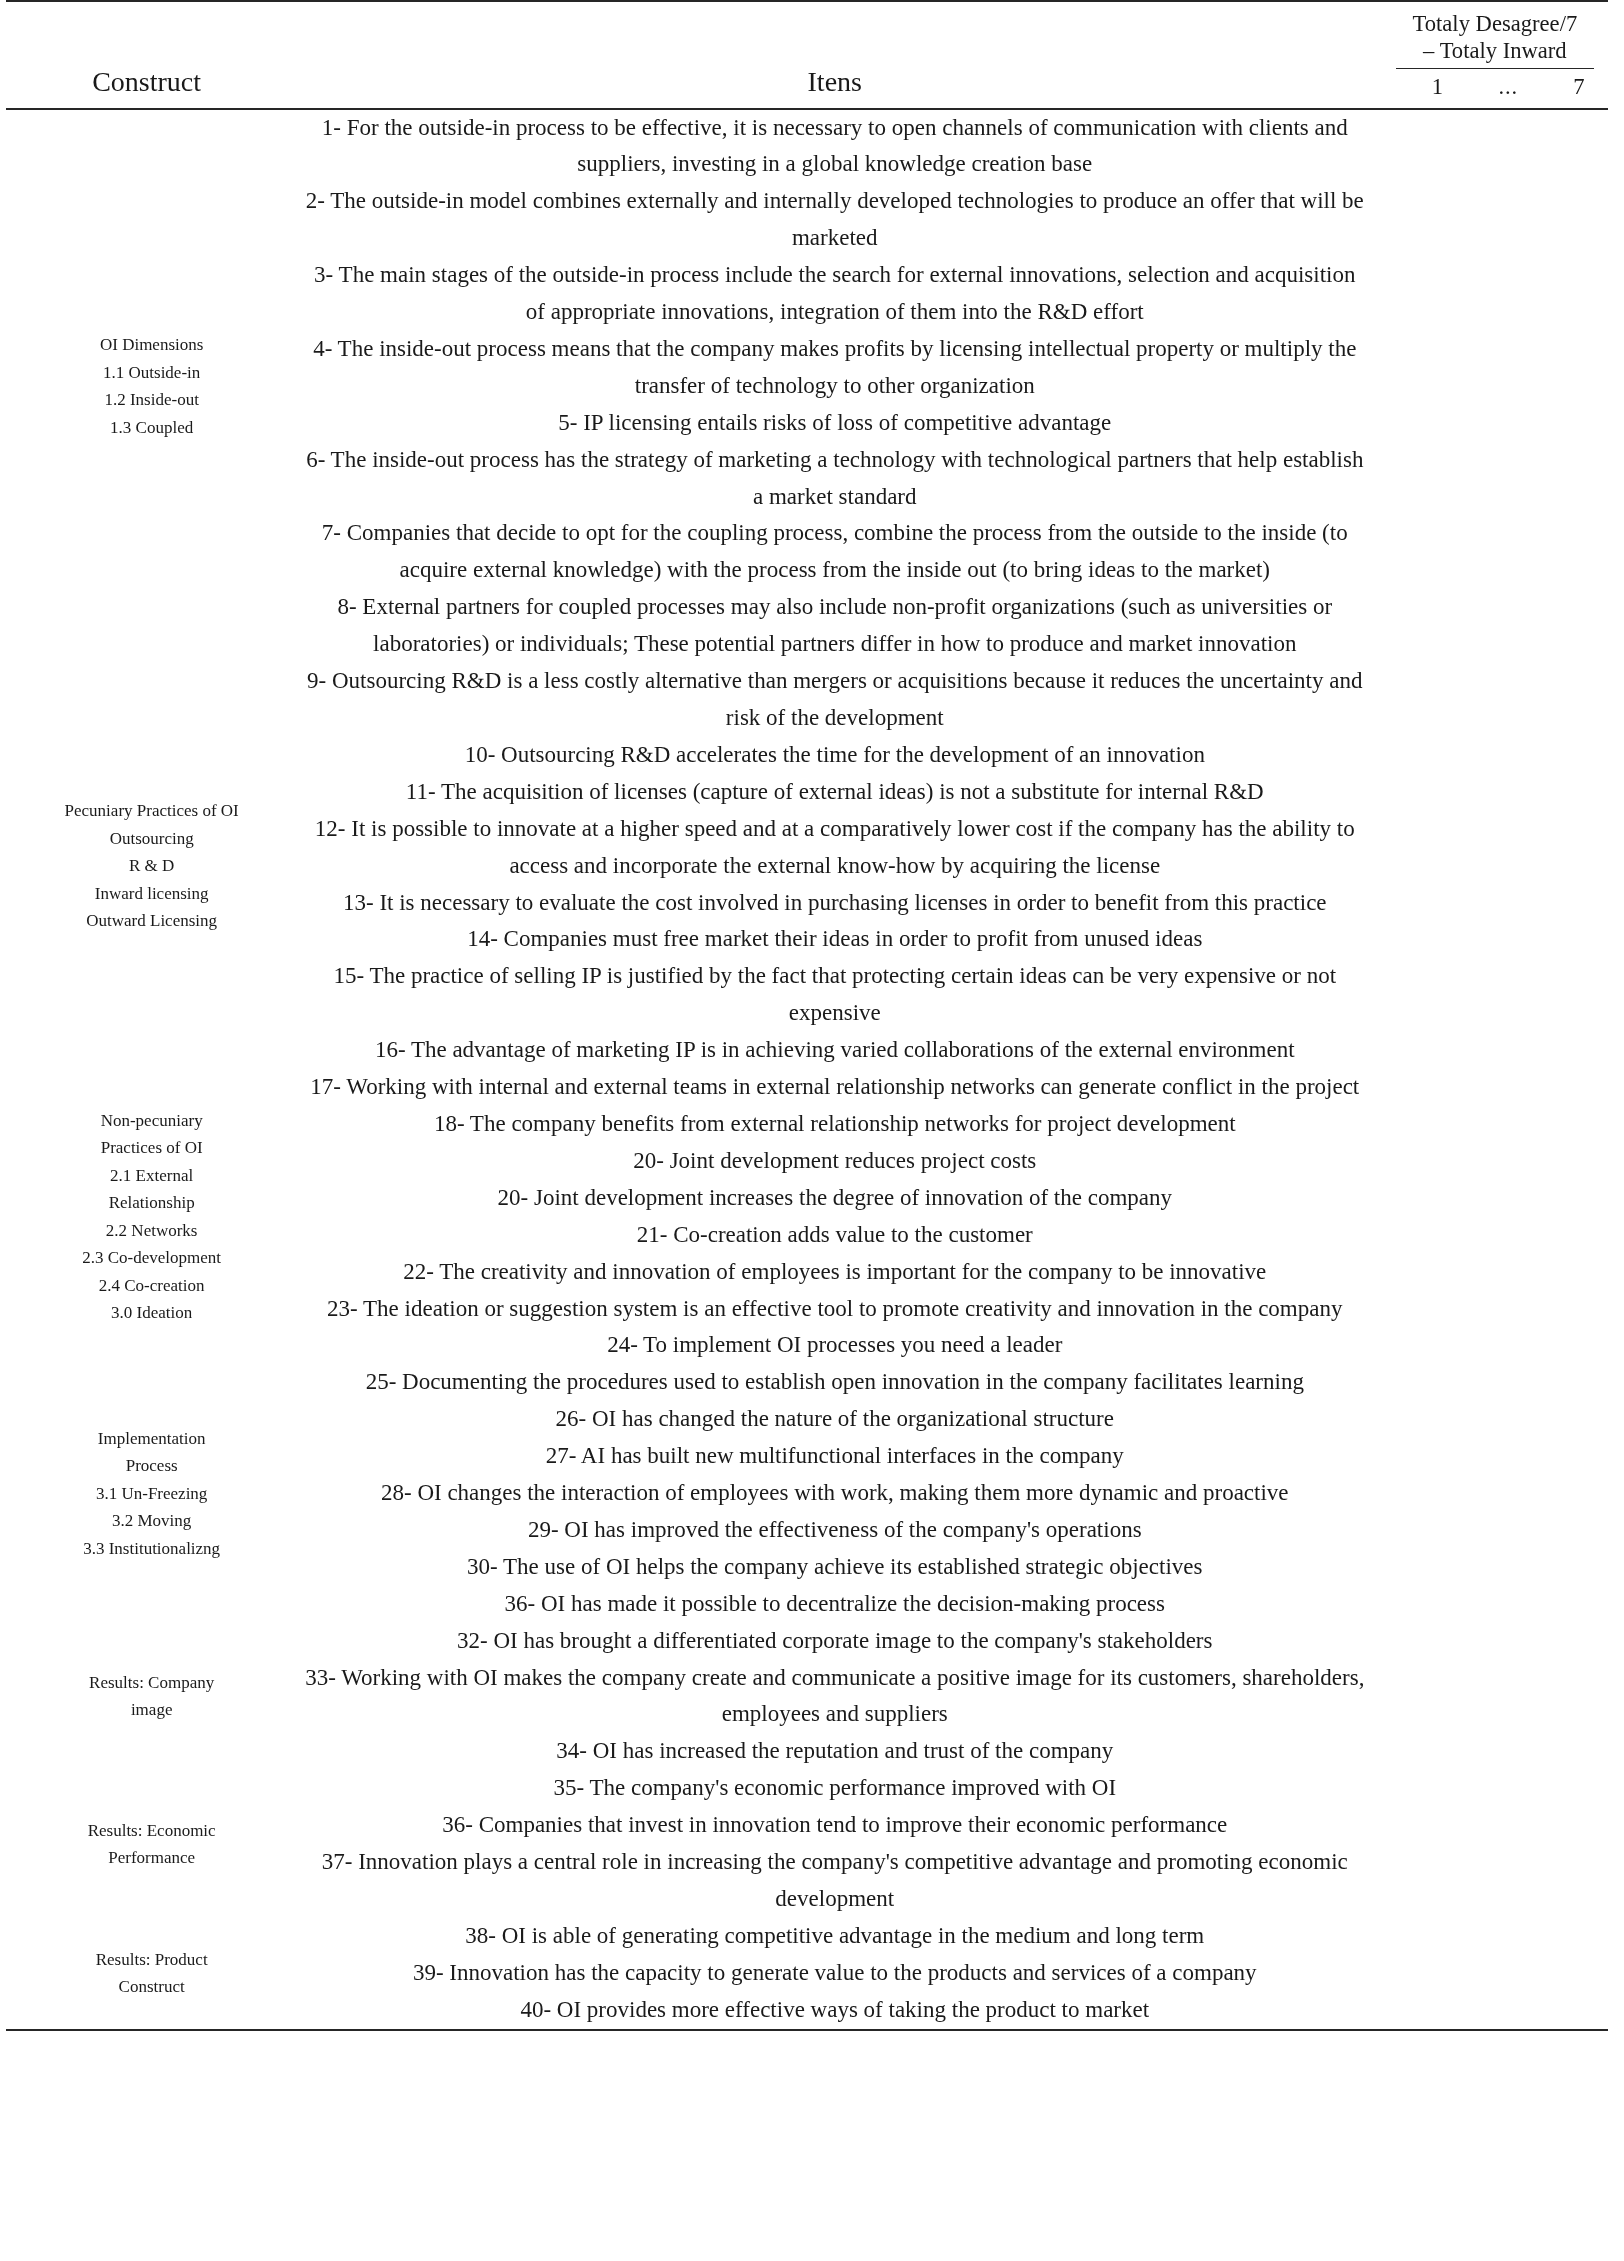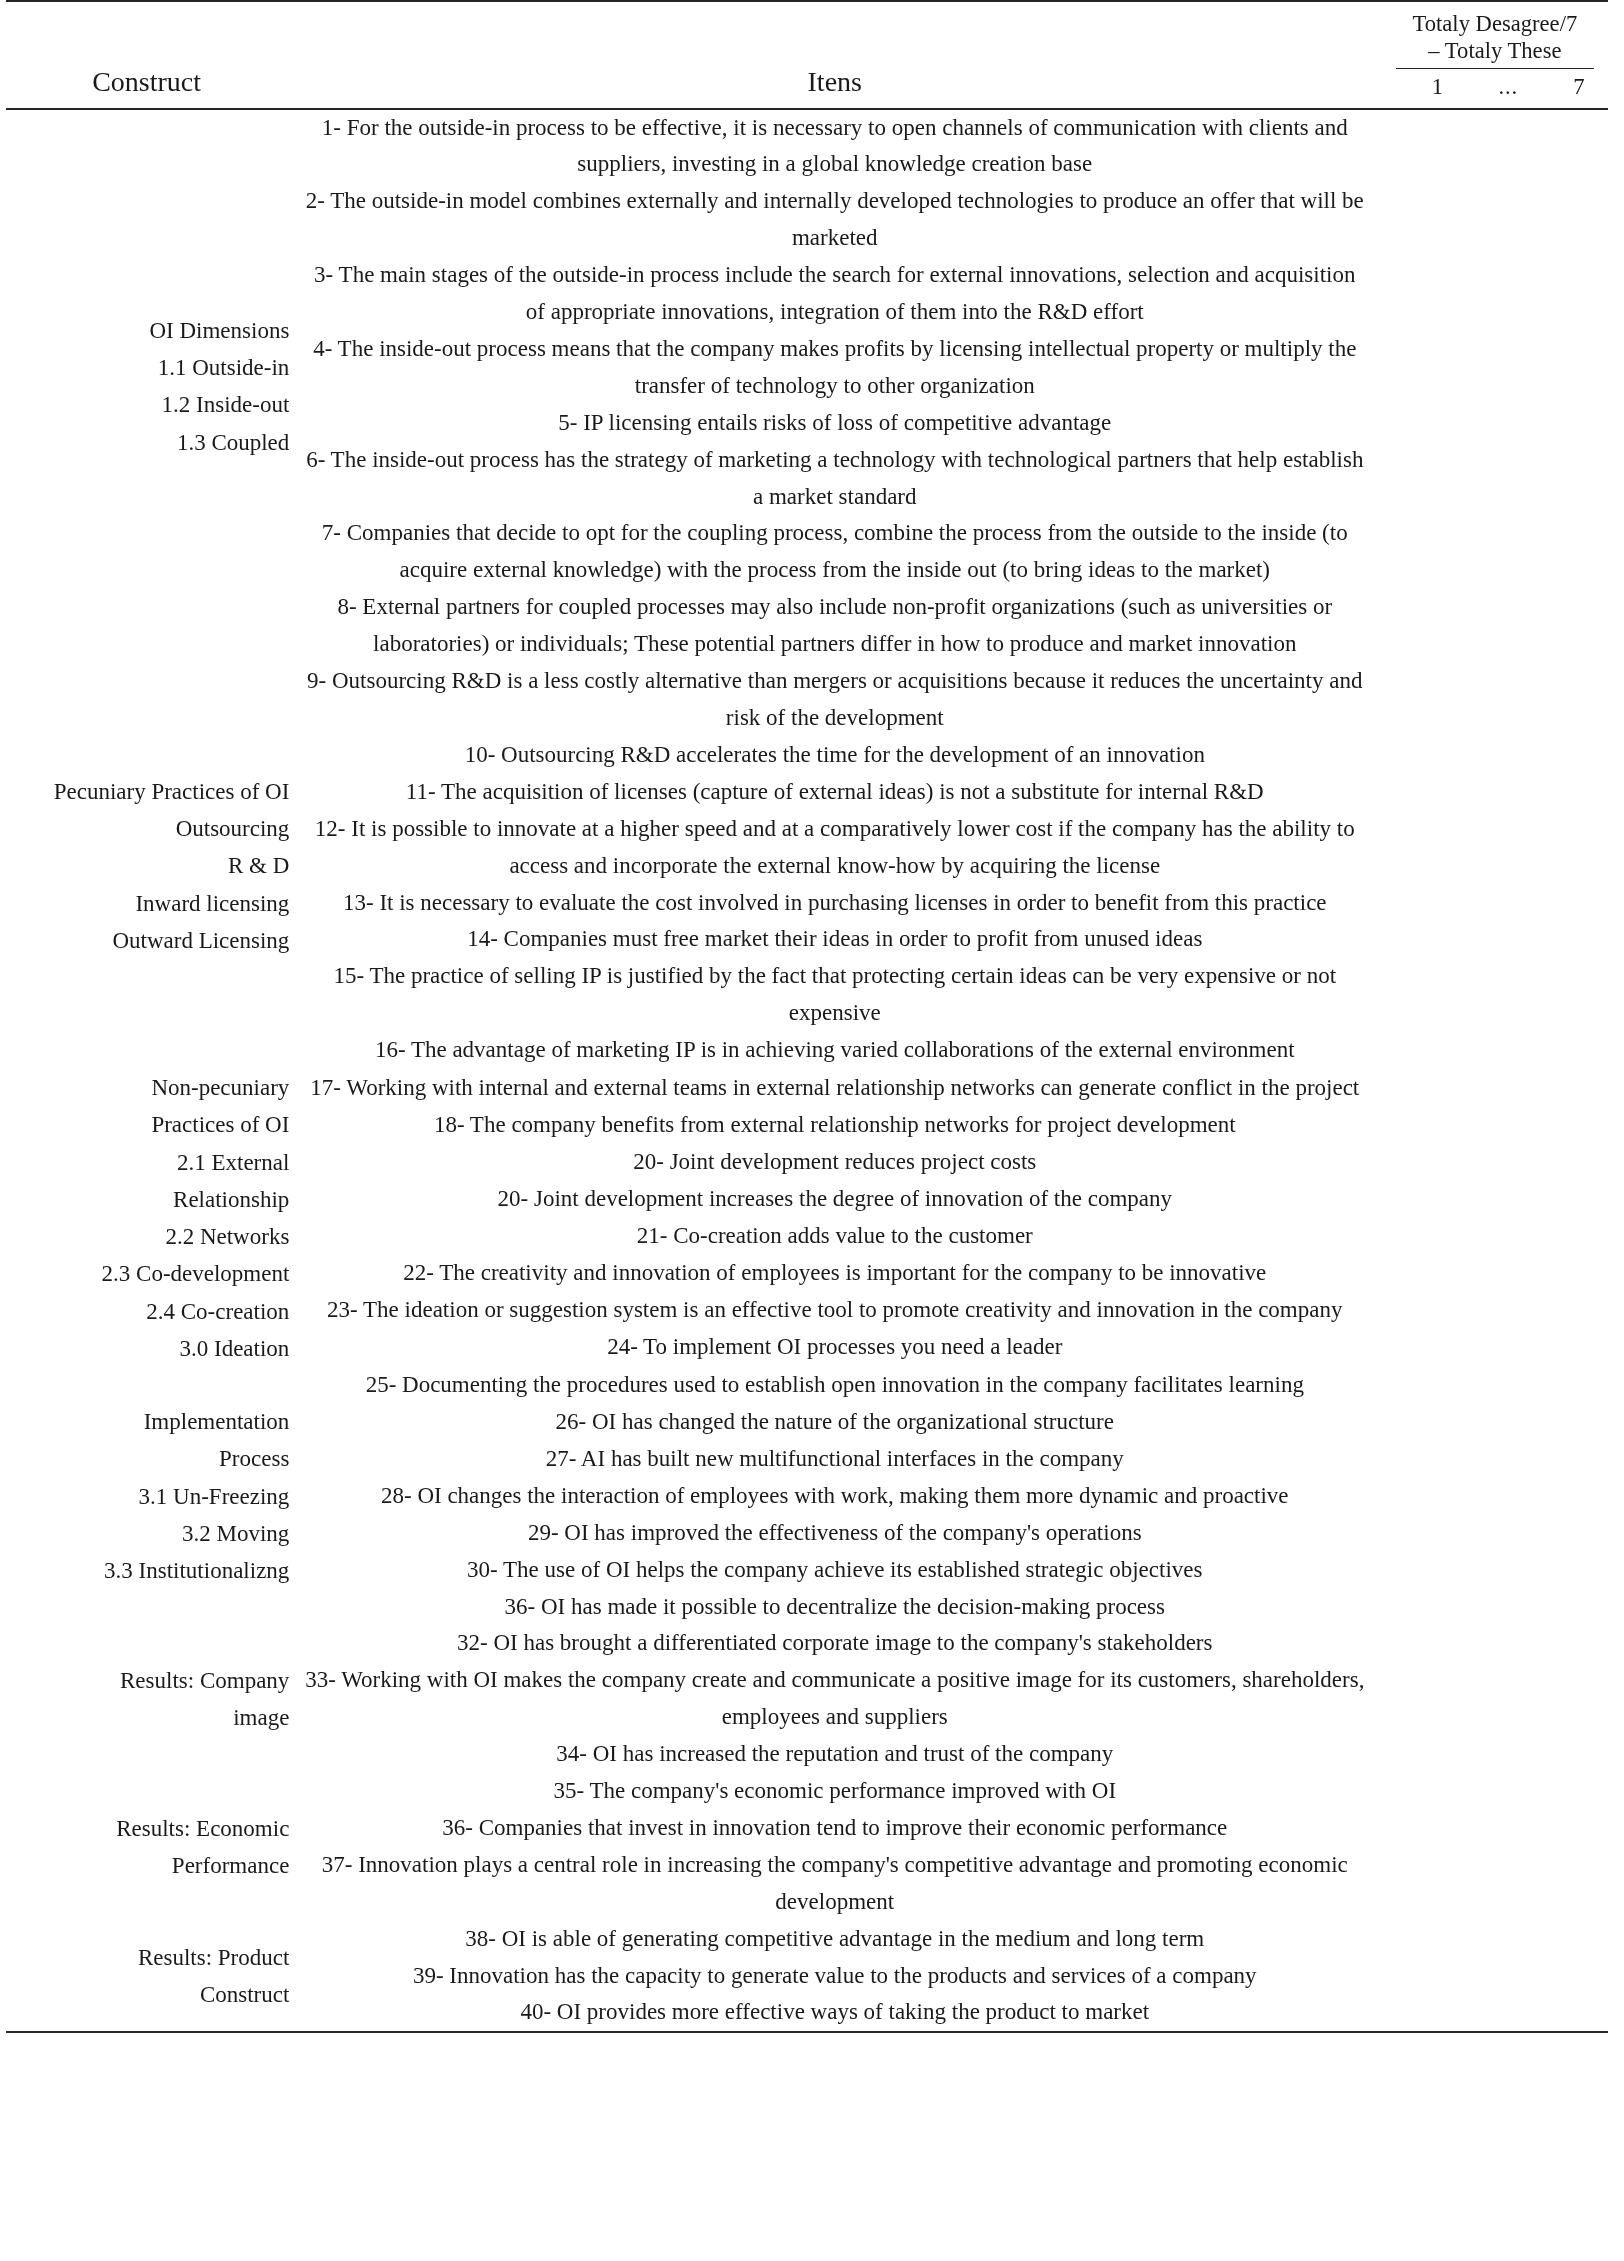--- a/index.html
+++ b/index.html
@@ -66,22 +66,22 @@
     padding: 4.7px 9.4px 7.8px 36px;
     margin: 0 14px 0 23.4px;
   }
   .scale-nums span { display: inline-block; }
   .scale-dots { letter-spacing: 0.8px; }
 
   
   tbody td { padding: 0; vertical-align: middle; }
 
   .construct-cell {
-    text-align: right;
-    font-size: 23px;
+    text-align: center;
+    font-size: 17px;
     line-height: 1.62;
     padding: 0 7.8px;
   }
   .construct-cell .cline { display: block; white-space: nowrap; }
 
   .items-cell { padding: 0; }
 
   .item {
     font-size: 23px;
     line-height: 1.605;
@@ -101,21 +101,21 @@
       <col class="c-scale">
     </colgroup>
 
     <thead>
       <tr class="rule-top">
         <th class="hdr-construct rule-double">Construct</th>
         <th class="hdr-items rule-double">Itens</th>
         <th class="scale-head rule-double">
           <div class="scale-title">
             <span>Totaly Desagree/7</span><br>
-            <span>– Totaly These</span>
+            <span>– Totaly Inward</span>
           </div>
           <div class="scale-nums">
             <span>1</span>
             <span class="scale-dots">...</span>
             <span>7</span>
           </div>
         </th>
       </tr>
     </thead>
 

